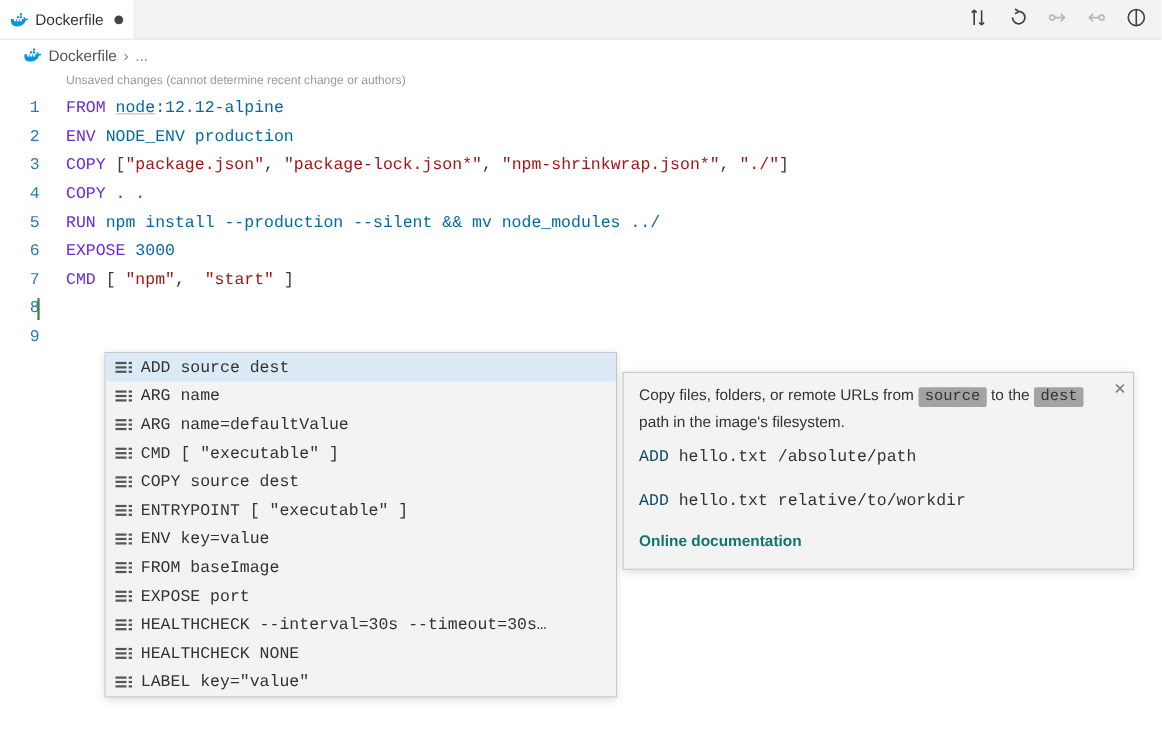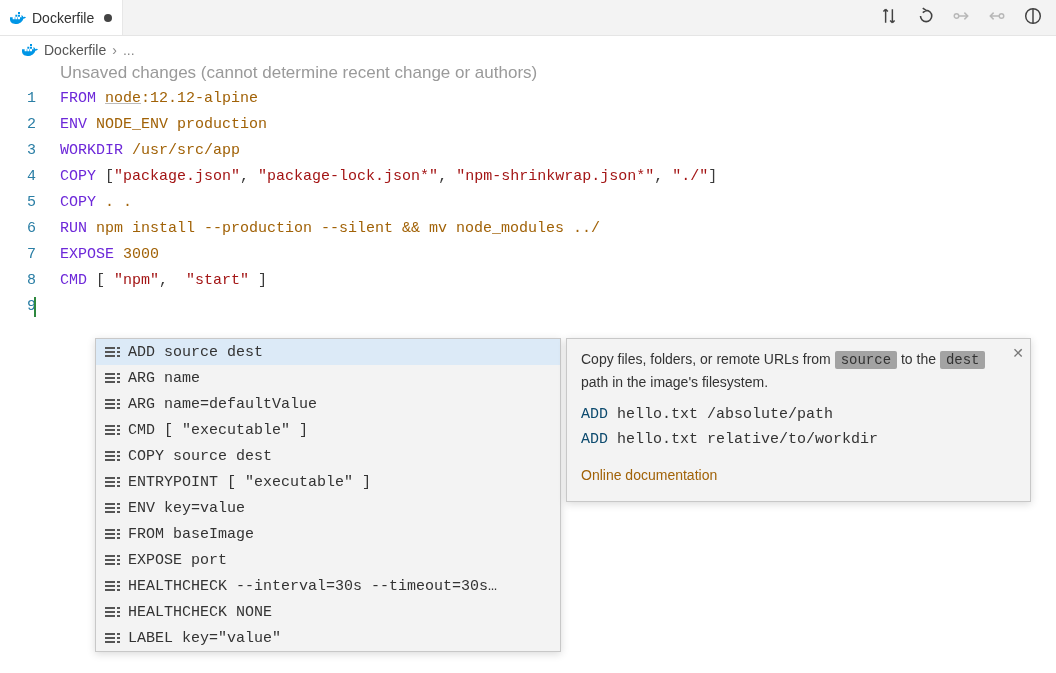--- a/index.html
+++ b/index.html
@@ -70,38 +70,38 @@
     padding-top: 0;
     color: #2a7ea5;
     user-select: none;
   }
   .gutter .ln { height: 26px; line-height: 26px; }
   .code { flex: 1; }
   .line { height: 26px; line-height: 26px; white-space: pre; }
   .hint { color:#9a9a9a; }
   .kw { color:#6d28d9; }
   .str { color:#a31515; }
-  .txt { color:#a16207; }
+  .txt { color:#0369a1; }
   .punc { color:#3a3a3a; }
   .underline { text-decoration: underline; text-decoration-color:#bbb; }
 
   .cursor-line {
     position: relative;
   }
   .cursor-line::before{
     content:"";
     position:absolute;
     left:-26px; top:3px;
     width:2px; height:20px;
     background:#2d883e;
   }
   .suggest {
     position:absolute;
     left:95px;
-    top:338px;
+    top:320px;
     width:466px;
     background:#f3f3f3;
     border:1px solid #c8c8c8;
     box-shadow:0 2px 8px rgba(0,0,0,.15);
   }
   .suggest .row{
     display:flex;
     align-items:center;
     gap:8px;
     padding:3px 8px 3px 8px;
@@ -145,21 +145,21 @@
     color:#777; cursor:pointer; font-size:14px;
   }
   .doc code.inl{
     background:#a3a3a3;
     padding:1px 6px;
     border-radius:2px;
     font-family:"Consolas","Courier New",monospace;
   }
   .doc .example{ margin-top:10px; }
   .doc .example .kw{ color:#0c4a6e; }
-  .doc a{ color:#a16207; text-decoration:none; }
+  .doc a{ color:#0f766e; text-decoration:none;font-weight:bold; }
   .doc .link-row{ margin-top:14px; }
 
   .docker-icon svg{ display:block; }
 </style>
 </head>
 <body>
 
 <div class="tabbar">
   <div class="tab">
     <span class="docker-icon">
@@ -220,27 +220,26 @@
     <div class="ln">2</div>
     <div class="ln">3</div>
     <div class="ln">4</div>
     <div class="ln">5</div>
     <div class="ln">6</div>
     <div class="ln">7</div>
     <div class="ln">8</div>
     <div class="ln">9</div>
   </div>
   <div class="code">
-    <div class="line hint" style="font-family:'Segoe UI',sans-serif;font-size:17px">Unsaved changes (cannot determine recent change or authors)</div>
+    <div class="line hint" style="font-family:'Segoe UI',sans-serif;font-size:11px">Unsaved changes (cannot determine recent change or authors)</div>
 
     <div class="line"><span class="kw">FROM</span> <span class="txt underline">node</span><span class="txt">:12.12-alpine</span></div>
 
     <div class="line"><span class="kw">ENV</span> <span class="txt">NODE_ENV production</span></div>
 
-    <div class="line"><span class="kw">WORKDIR</span> <span class="txt">/usr/src/app</span></div>
 
     <div class="line"><span class="kw">COPY</span> <span class="punc">[</span><span class="str">"package.json"</span><span class="punc">, </span><span class="str">"package-lock.json*"</span><span class="punc">, </span><span class="str">"npm-shrinkwrap.json*"</span><span class="punc">, </span><span class="str">"./"</span><span class="punc">]</span></div>
 
     <div class="line"><span class="kw">COPY</span> <span class="txt">. .</span></div>
 
     <div class="line"><span class="kw">RUN</span> <span class="txt">npm install --production --silent &amp;&amp; mv node_modules ../</span></div>
 
     <div class="line"><span class="kw">EXPOSE</span> <span class="txt">3000</span></div>
 
     <div class="line"><span class="kw">CMD</span> <span class="punc">[ </span><span class="str">"npm"</span><span class="punc">,  </span><span class="str">"start"</span><span class="punc"> ]</span></div>
@@ -299,15 +298,15 @@
       <span class="label">LABEL key="value"</span>
     </div>
 </div>
 
 <div class="doc">
   <span class="close">✕</span>
   <div>
     <span>Copy files, folders, or remote URLs from </span><code class="inl">source</code><span> to the </span><code class="inl">dest</code><span> path in the image's filesystem.</span>
   </div>
   <div class="example mono"><span class="kw">ADD</span><span> hello.txt /absolute/path</span></div>
-  <div class="example mono" style="margin-top:1px"><span class="kw">ADD</span><span> hello.txt relative/to/workdir</span></div>
+  <div class="example mono" style="margin-top:16px"><span class="kw">ADD</span><span> hello.txt relative/to/workdir</span></div>
   <div class="link-row"><a href="#">Online documentation</a></div>
 </div>
 
 </body></html>

